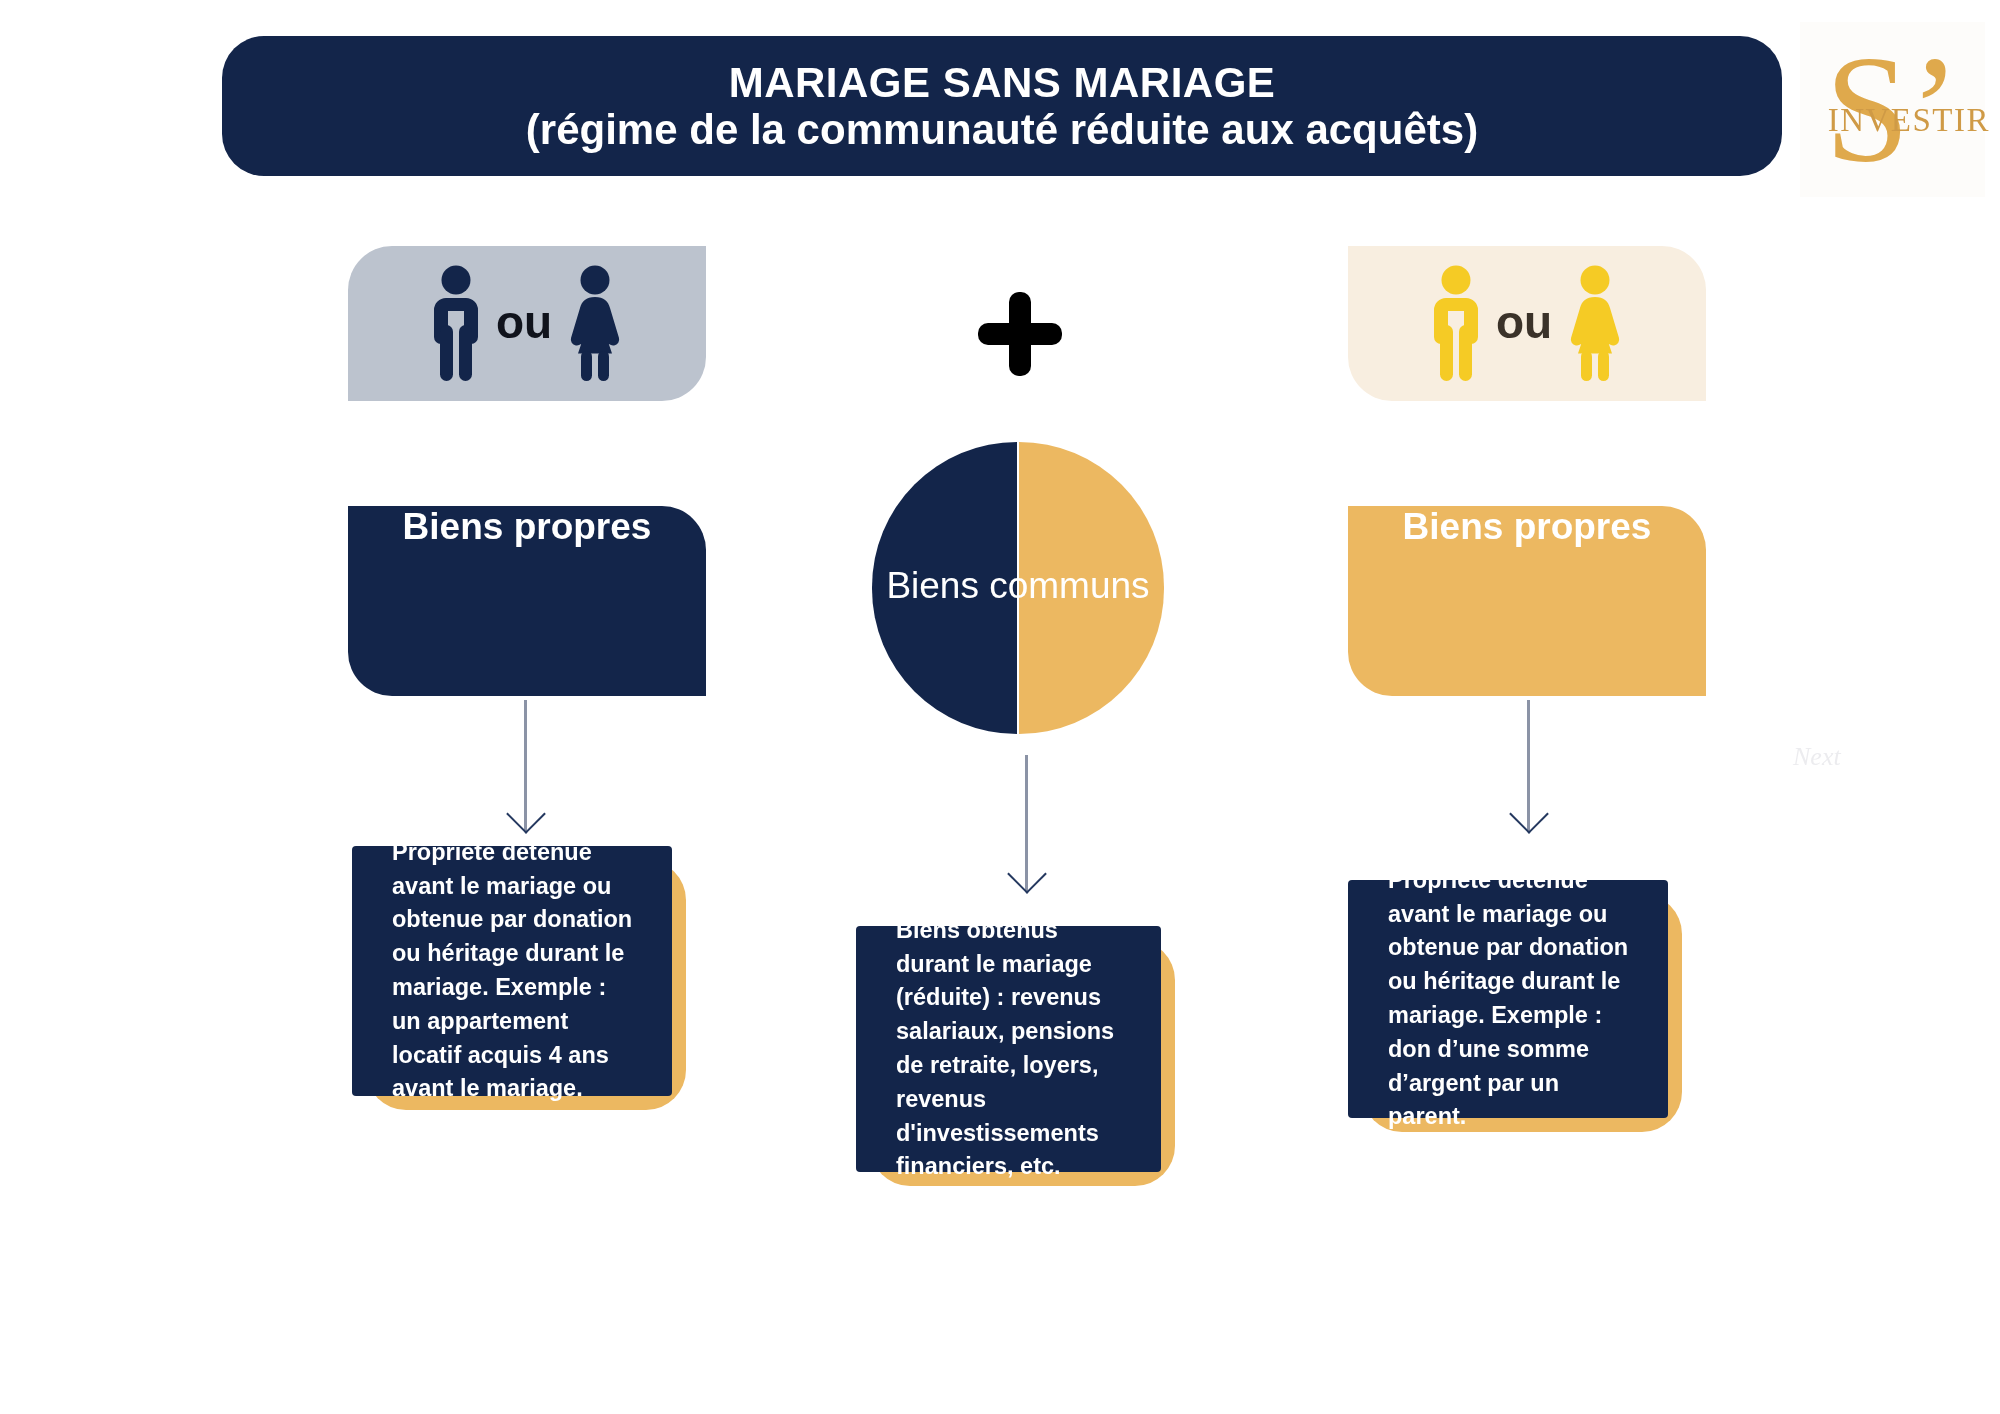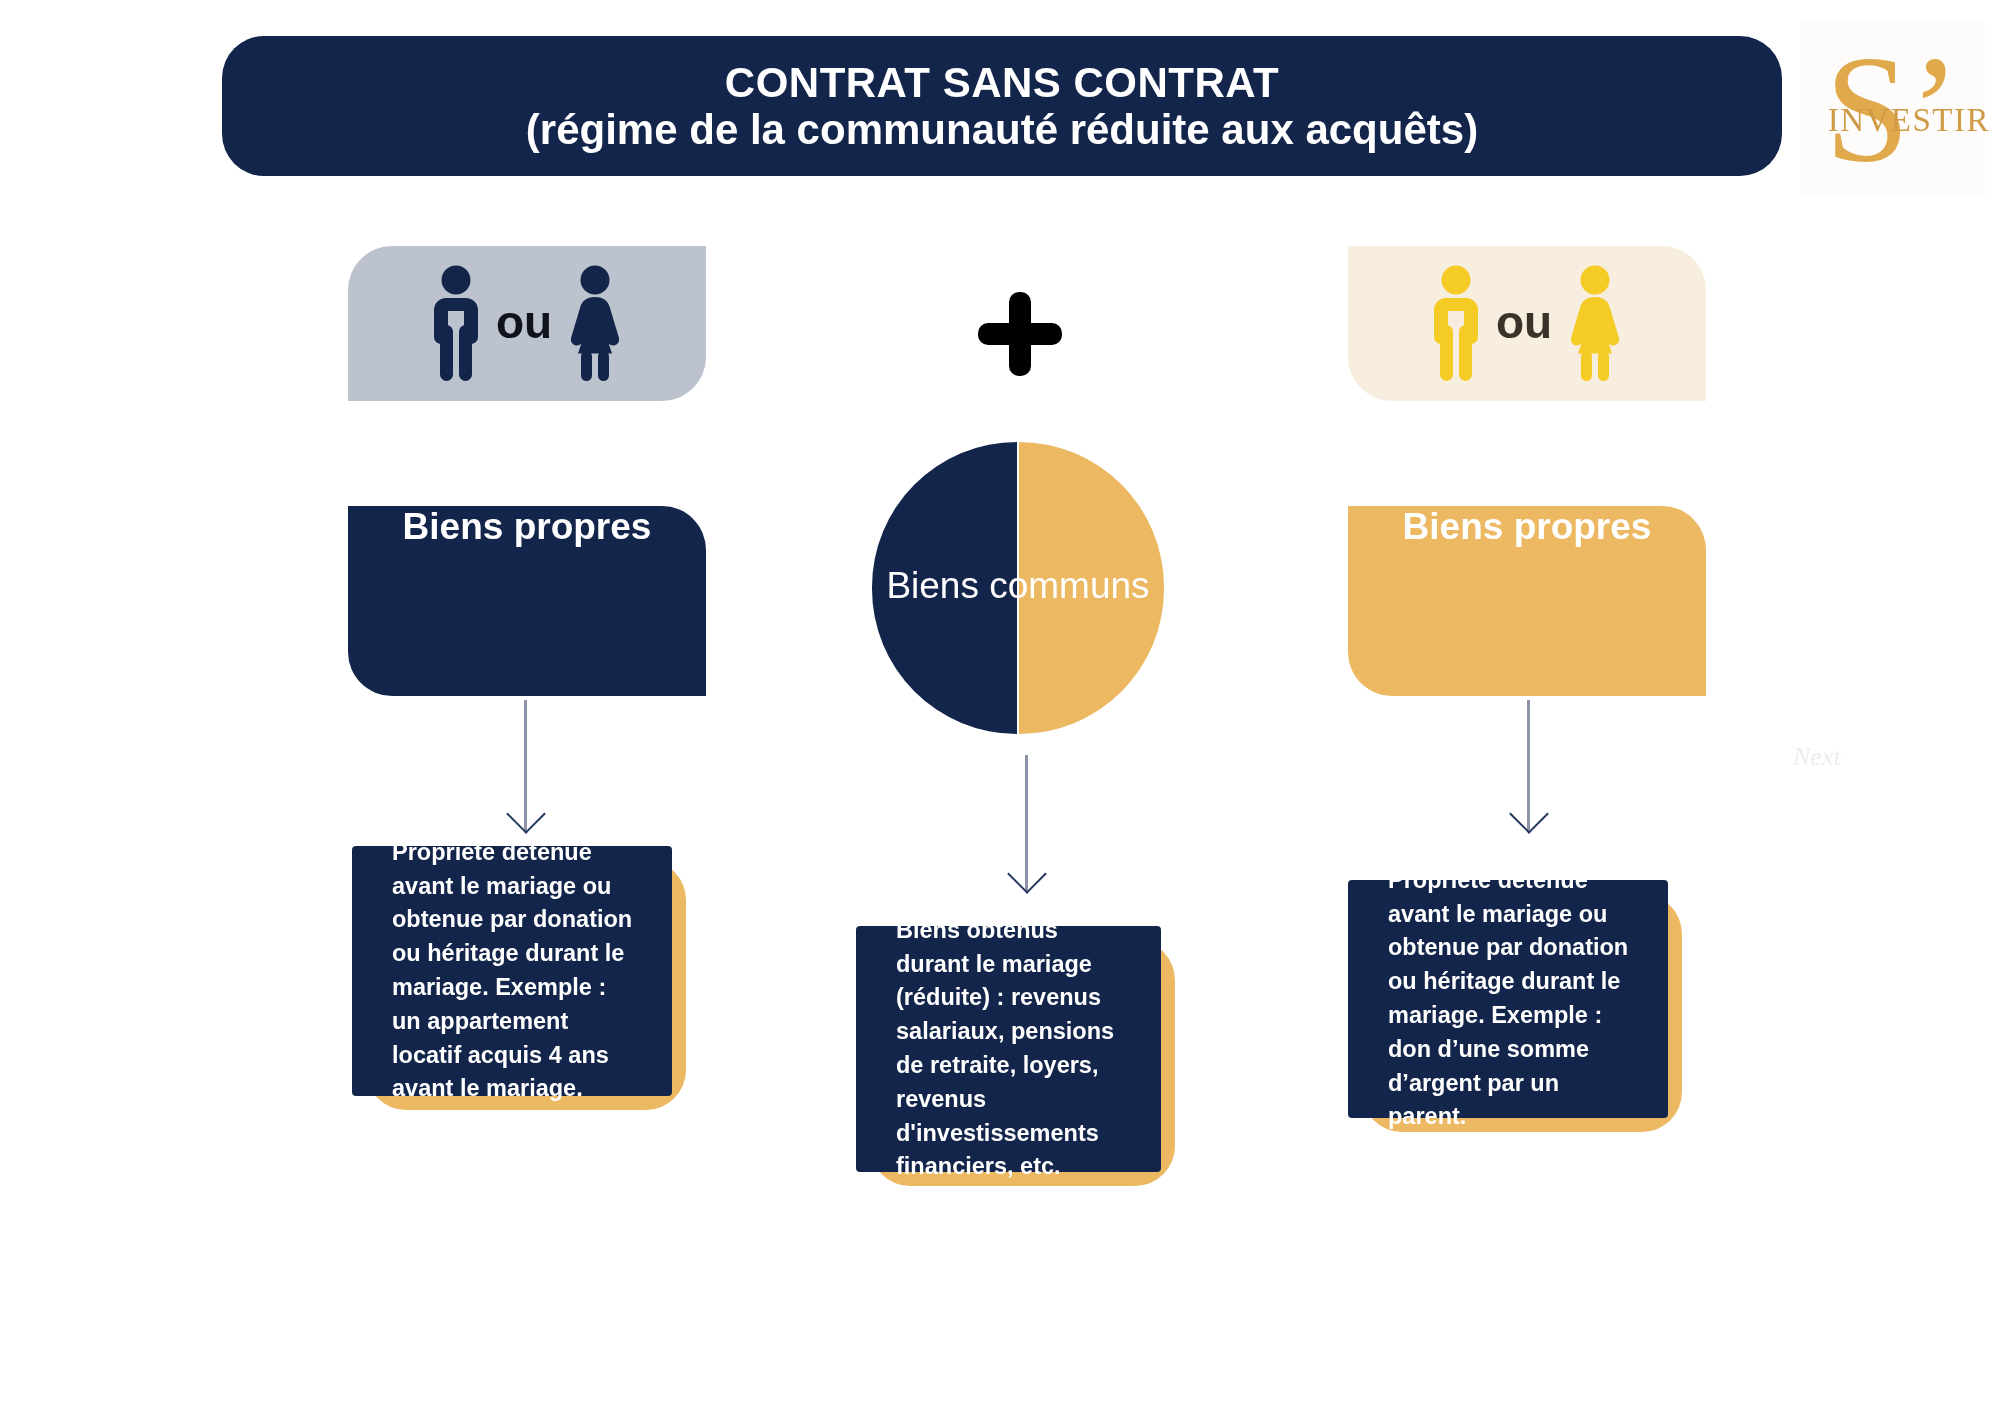--- a/index.html
+++ b/index.html
@@ -288,21 +288,21 @@
     color: rgba(120, 120, 140, 0.14);
     user-select: none;
   }
 </style>
 </head>
 <body>
 
 <div id="canvas">
 
   <div class="header-bar">
-    <div class="header-line1">CONTRAT SANS CONTRAT</div>
+    <div class="header-line1">MARIAGE SANS MARIAGE</div>
     <div class="header-line2">(régime de la communauté réduite aux acquêts)</div>
   </div>
 
   <div class="logo-box">
     <div class="logo-inner">
       <div class="logo-s">S’</div>
       <div class="logo-word">INVESTIR</div>
     </div>
   </div>
 

